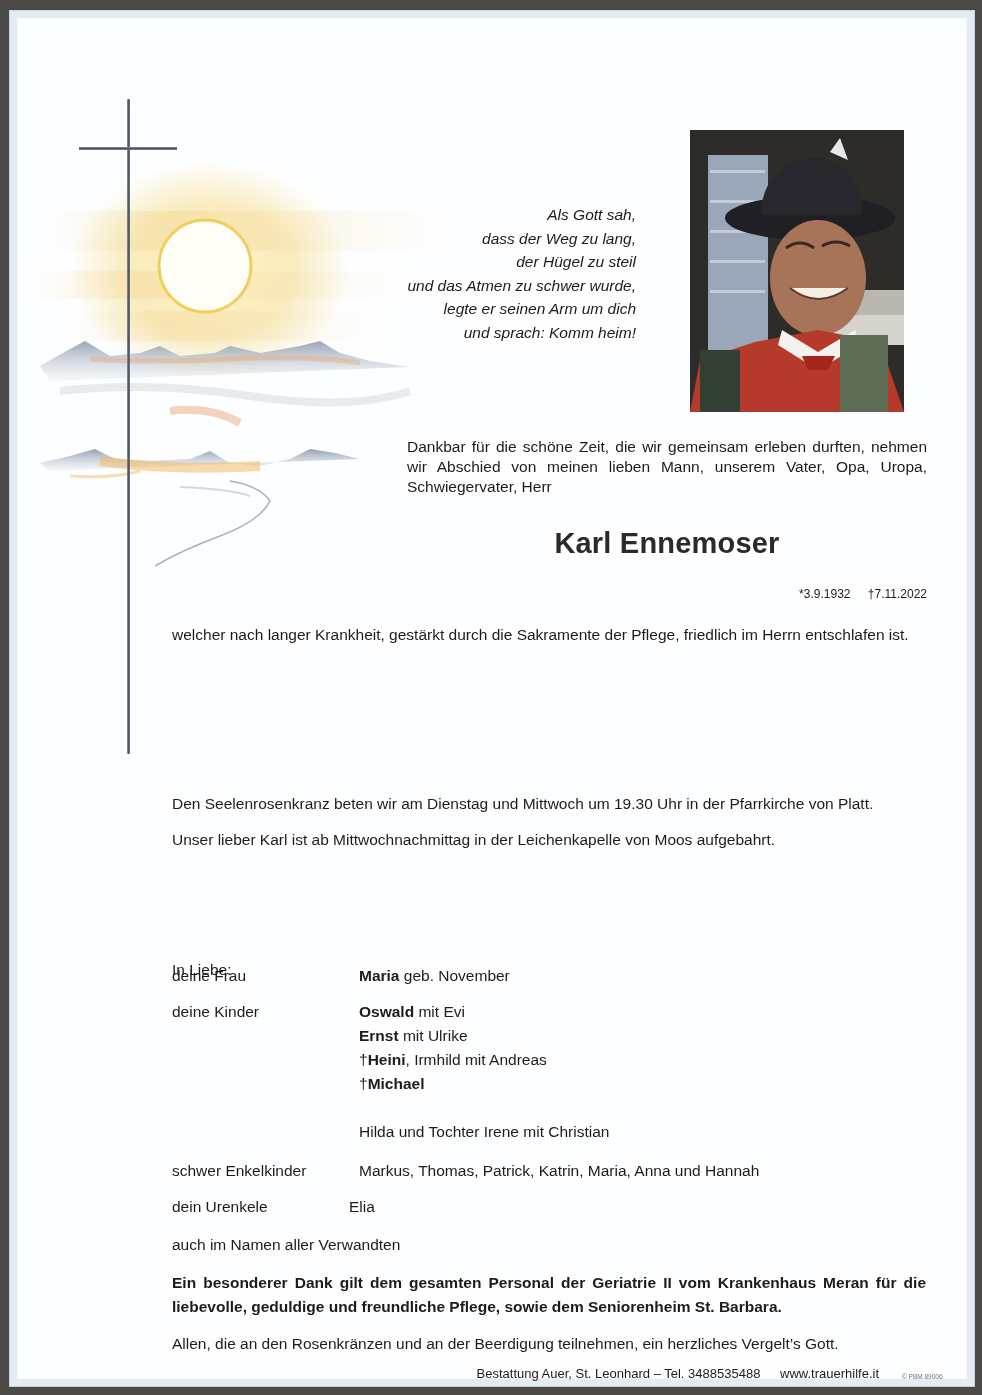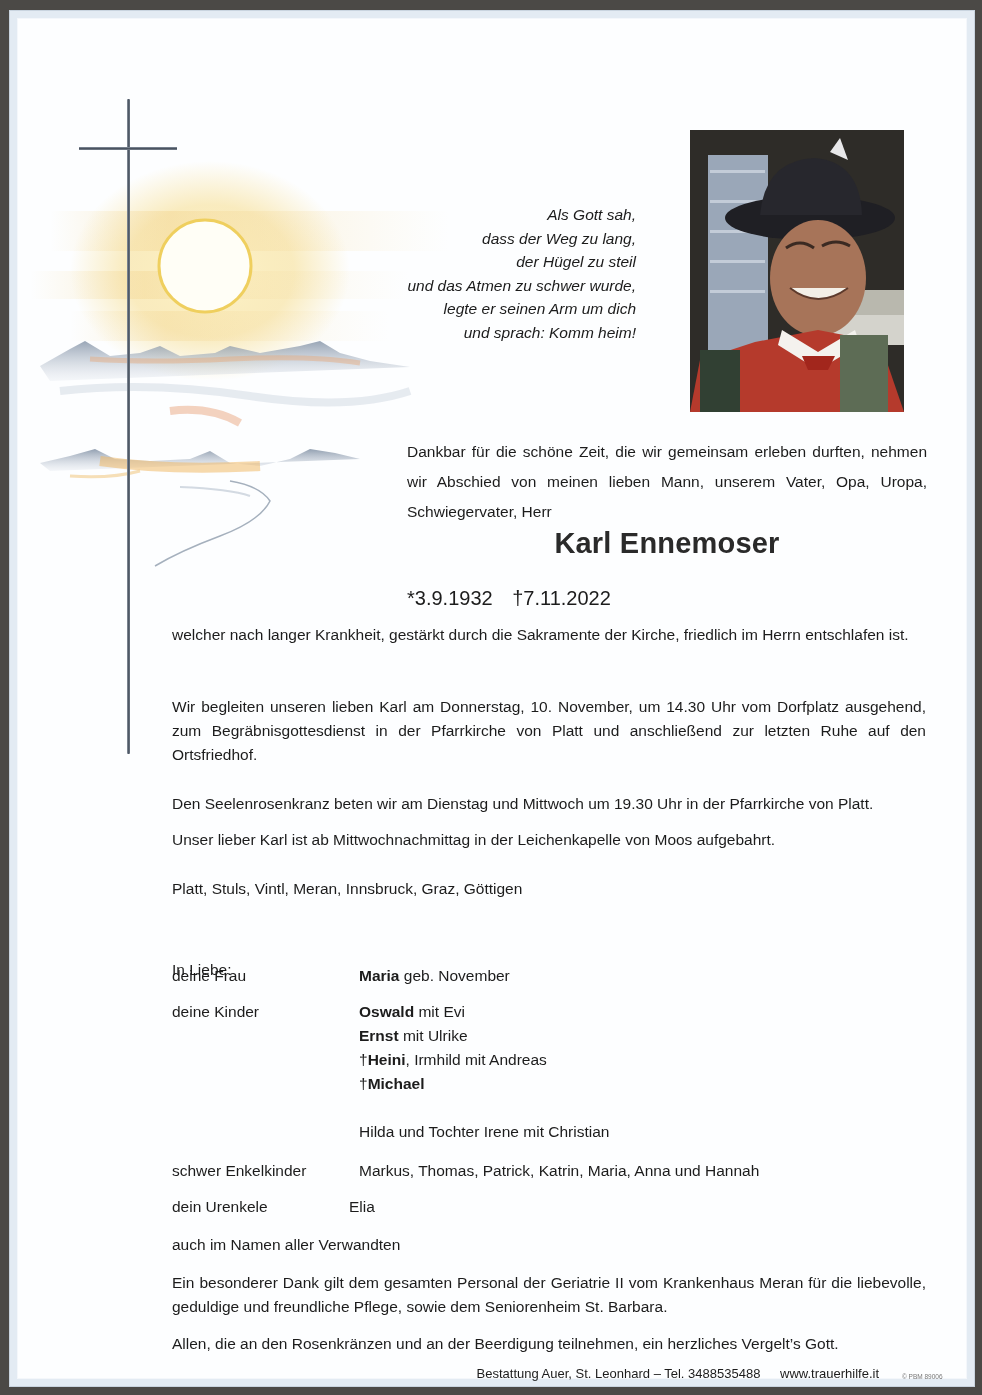--- a/index.html
+++ b/index.html
@@ -15,29 +15,29 @@
   .cross-v { position: absolute; left: 117px; top: 88px; width: 3px; height: 655px; background: linear-gradient(90deg,#9aa4b0,#4a5360 40%,#6d7885); border-radius: 1px; }
   .cross-h { position: absolute; left: 69px; top: 136px; width: 98px; height: 3px; background: linear-gradient(180deg,#8a95a2,#4a5360 50%,#7b8591); }
   .poem {
     position: absolute; right: 338px; top: 192px; text-align: right;
     font-style: italic; font-size: 15.5px; line-height: 23.5px; color: #1b1b1b;
     white-space: nowrap;
   }
   .photo { position: absolute; left: 680px; top: 119px; width: 214px; height: 282px; overflow: hidden; background: #2b2a26; }
   .intro {
     position: absolute; left: 397px; top: 426px; width: 520px;
-    font-size: 15.5px; line-height: 30px; text-align: justify; color: #1c1c1c;
+    font-size: 15.5px; line-height: 20px; text-align: justify; color: #1c1c1c;
   }
   .name {
     position: absolute; left: 397px; top: 516px; width: 520px; text-align: center;
     font-size: 29px; font-weight: bold; color: #2a2a2a; letter-spacing: 0.2px;
   }
   .dates {
-    position: absolute; left: 397px; top: 576px; width: 520px; text-align: left;
-    font-size: 20px; color: #1c1c1c; word-spacing: 2px;
+    position: absolute; left: 397px; top: 576px; width: 520px; text-align: right;
+    font-size: 12px; color: #1c1c1c; word-spacing: 2px;
   }
   .dates span + span { margin-left: 12px; }
   .body-text { position: absolute; left: 162px; width: 754px; font-size: 15.5px; line-height: 24px; color: #1c1c1c; }
   .justify { text-align: justify; }
   .fam-row { position: absolute; left: 162px; font-size: 15.5px; line-height: 24px; color: #1c1c1c; }
   .fam-label { position: absolute; left: 0; top: 0; white-space: nowrap; }
   .fam-value { position: absolute; top: 0; white-space: nowrap; }
   .fam-value b { font-weight: bold; }
   .footer { position: absolute; right: 95px; top: 1355px; font-size: 13px; color: #1c1c1c; white-space: nowrap; }
   .footer span + span { margin-left: 16px; }
@@ -129,25 +129,23 @@
   </div>
 
   <p class="intro">Dankbar für die schöne Zeit, die wir gemeinsam erleben durften, nehmen wir Abschied von meinen lieben Mann, unserem Vater, Opa, Uropa, Schwiegervater, Herr</p>
 
   <h1 class="name">Karl Ennemoser</h1>
   <div class="dates">
     <span>*3.9.1932</span>
     <span>†7.11.2022</span>
   </div>
 
-  <p class="body-text justify" style="top:612px;">welcher nach langer Krankheit, gestärkt durch die Sakramente der Kirche, friedlich im Herrn entschlafen ist.</p>
-  <p class="body-text justify" style="top:684px;">Wir begleiten unseren lieben Karl am Donnerstag, 10. November, um 14.30 Uhr vom Dorfplatz ausgehend, zum Begräbnisgottesdienst in der Pfarrkirche von Platt und anschließend zur letzten Ruhe auf den Ortsfriedhof.</p>
+  <p class="body-text justify" style="top:612px;">welcher nach langer Krankheit, gestärkt durch die Sakramente der Pflege, friedlich im Herrn entschlafen ist.</p>
   <p class="body-text" style="top:781px;">Den Seelenrosenkranz beten wir am Dienstag und Mittwoch um 19.30 Uhr in der Pfarrkirche von Platt.</p>
   <p class="body-text" style="top:817px;">Unser lieber Karl ist ab Mittwochnachmittag in der Leichenkapelle von Moos aufgebahrt.</p>
-  <p class="body-text" style="top:866px;">Platt, Stuls, Vintl, Meran, Innsbruck, Graz, Göttigen</p>
   <p class="body-text" style="top:947px;">In Liebe:</p>
 
   <div class="fam-row" style="top:953px;">
     <span class="fam-label">deine Frau</span>
     <span class="fam-value" style="left:187px;"><b>Maria</b><span> geb. November</span></span>
   </div>
 
   <div class="fam-row" style="top:989px;">
     <span class="fam-label">deine Kinder</span>
     <div class="fam-value" style="left:187px;">
@@ -164,21 +162,21 @@
     <span class="fam-value" style="left:187px;">Markus, Thomas, Patrick, Katrin, Maria, Anna und Hannah</span>
   </div>
 
   <div class="fam-row" style="top:1184px;">
     <span class="fam-label">dein Urenkele</span>
     <span class="fam-value" style="left:177px;">Elia</span>
   </div>
 
   <p class="body-text" style="top:1222px;">auch im Namen aller Verwandten</p>
 
-  <p class="body-text justify" style="top:1260px;">Ein besonderer Dank gilt dem gesamten Personal der Geriatrie II vom Krankenhaus Meran für die liebevolle, geduldige und freundliche Pflege, sowie dem Seniorenheim St. Barbara.</p>
+  <p class="body-text justify" style="top:1260px;font-weight:bold;">Ein besonderer Dank gilt dem gesamten Personal der Geriatrie II vom Krankenhaus Meran für die liebevolle, geduldige und freundliche Pflege, sowie dem Seniorenheim St. Barbara.</p>
   <p class="body-text" style="top:1321px;">Allen, die an den Rosenkränzen und an der Beerdigung teilnehmen, ein herzliches Vergelt’s Gott.</p>
 
   <div class="footer">
     <span>Bestattung Auer, St. Leonhard – Tel. 3488535488</span>
     <span>www.trauerhilfe.it</span>
   </div>
   <div class="copyright">© PBM 89006</div>
 </div>
 
 </body></html>

